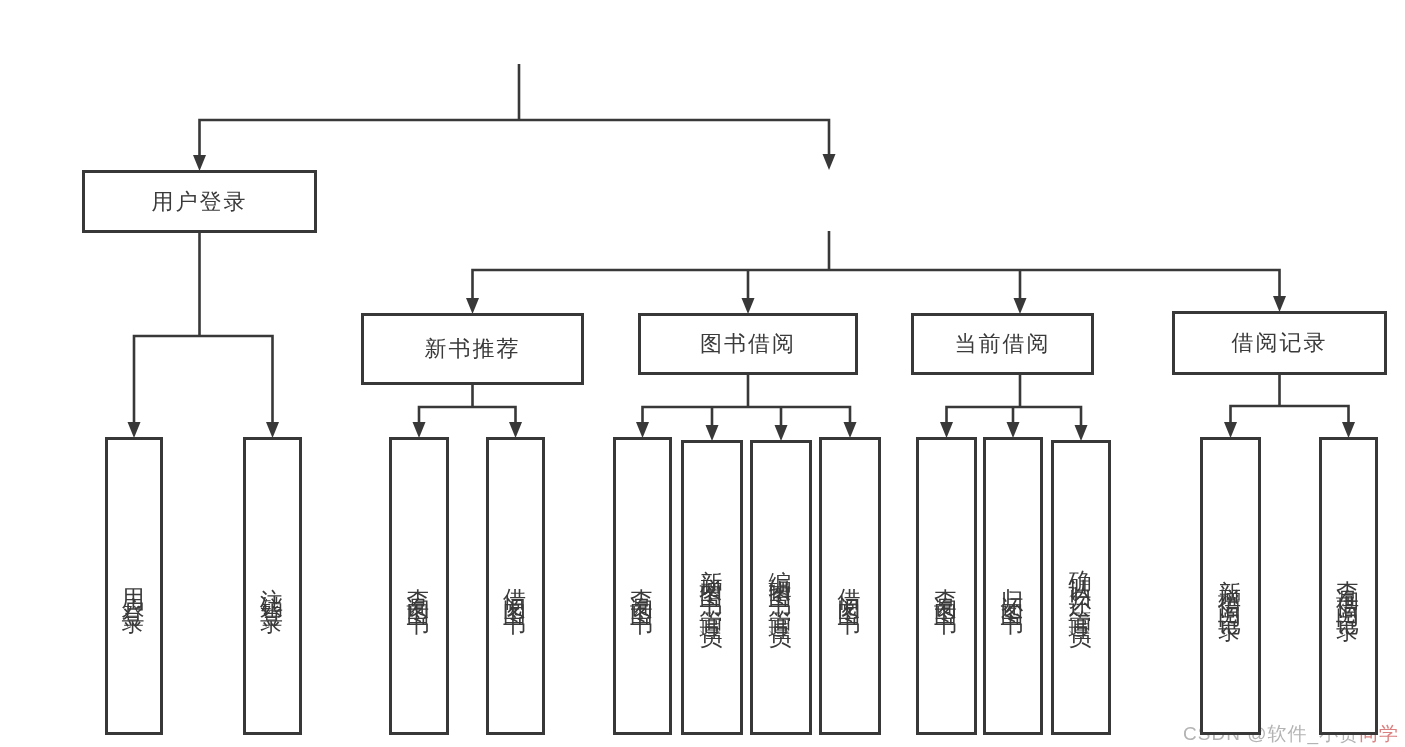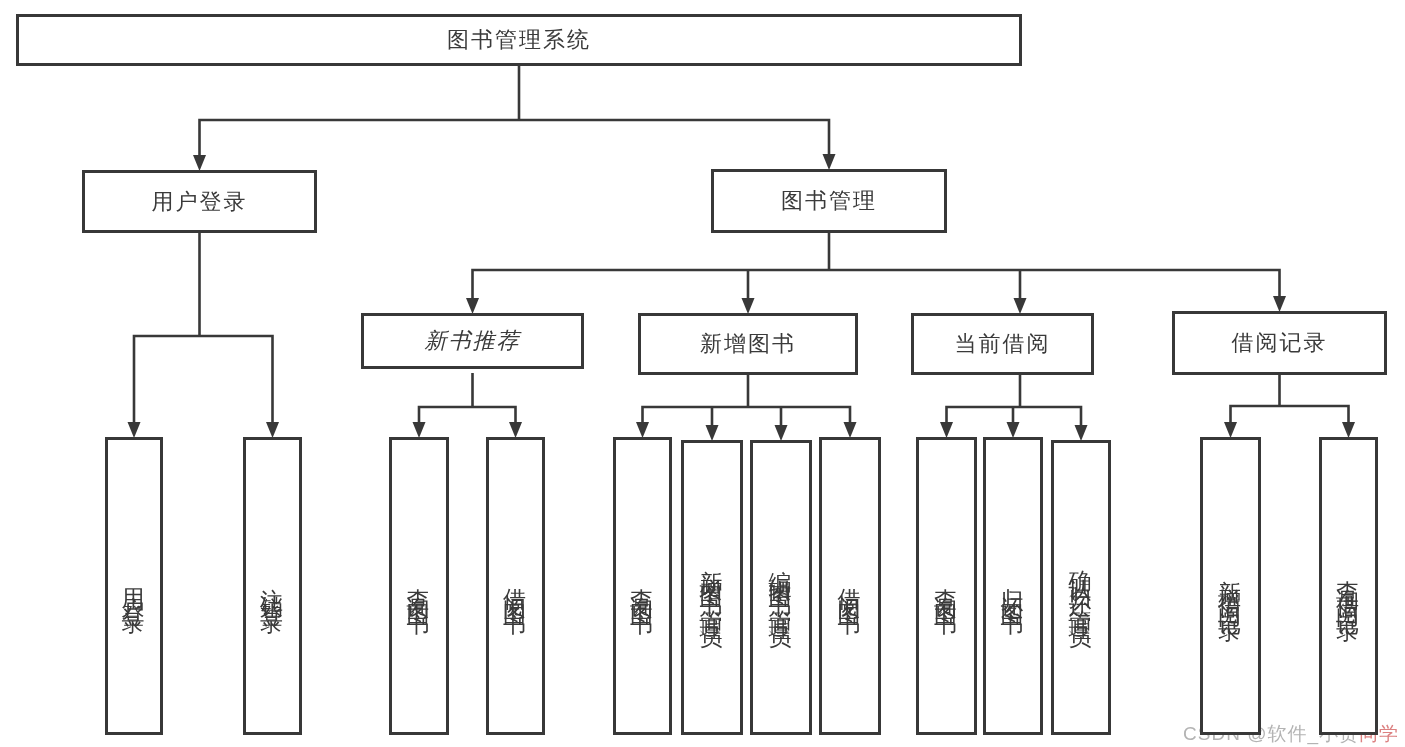--- a/index.html
+++ b/index.html
@@ -66,46 +66,40 @@
       <polygon points="940,422 953,422 946.5,438" fill="#383838"></polygon>
       <polygon points="1006.5,422 1019.5,422 1013,438" fill="#383838"></polygon>
       <polygon points="1074.5,425 1087.5,425 1081,441" fill="#383838"></polygon>
       <polygon points="1224,422 1237,422 1230.5,438" fill="#383838"></polygon>
       <polygon points="1342,422 1355,422 1348.5,438" fill="#383838"></polygon>
     </svg>
 
   <div id="watermark">
     <span class="wm-gray">CSDN @软件_小贺</span><span class="wm-red">同学</span>
   </div>
-<div class="node root" style="left: 16px; top: 14px; width: 1006px; height: 52px;">
-      <span class="lbl">图书管理系统</span>
-    </div>
     <div class="node" style="left: 82px; top: 170px; width: 235px; height: 63px;">
       <span class="lbl">用户登录</span>
     </div>
     <div class="node vbox" style="left: 105px; top: 437px; width: 58px; height: 298px;">
       <span class="lbl">用户登录</span>
     </div>
     <div class="node vbox" style="left: 243px; top: 437px; width: 59px; height: 298px;">
       <span class="lbl">注销登录</span>
     </div>
-    <div class="node" style="left: 711px; top: 169px; width: 236px; height: 64px;">
-      <span class="lbl">图书管理</span>
-    </div>
-    <div class="node" style="left: 361px; top: 313px; width: 223px; height: 56px; font-style: italic;">
+    <div class="node" style="left: 361px; top: 313px; width: 223px; height: 72px;">
       <span class="lbl">新书推荐</span>
     </div>
     <div class="node vbox" style="left: 389px; top: 437px; width: 60px; height: 298px;">
       <span class="lbl">查询图书</span>
     </div>
     <div class="node vbox" style="left: 486px; top: 437px; width: 59px; height: 298px;">
       <span class="lbl">借阅图书</span>
     </div>
     <div class="node" style="left: 638px; top: 313px; width: 220px; height: 62px;">
-      <span class="lbl">新增图书</span>
+      <span class="lbl">图书借阅</span>
     </div>
     <div class="node vbox" style="left: 613px; top: 437px; width: 59px; height: 298px;">
       <span class="lbl">查询图书</span>
     </div>
     <div class="node vbox" style="left: 681px; top: 440px; width: 62px; height: 295px;">
       <span class="lbl">新增图书（管理员）</span>
     </div>
     <div class="node vbox" style="left: 750px; top: 440px; width: 62px; height: 295px;">
       <span class="lbl">编辑图书（管理员）</span>
     </div>

